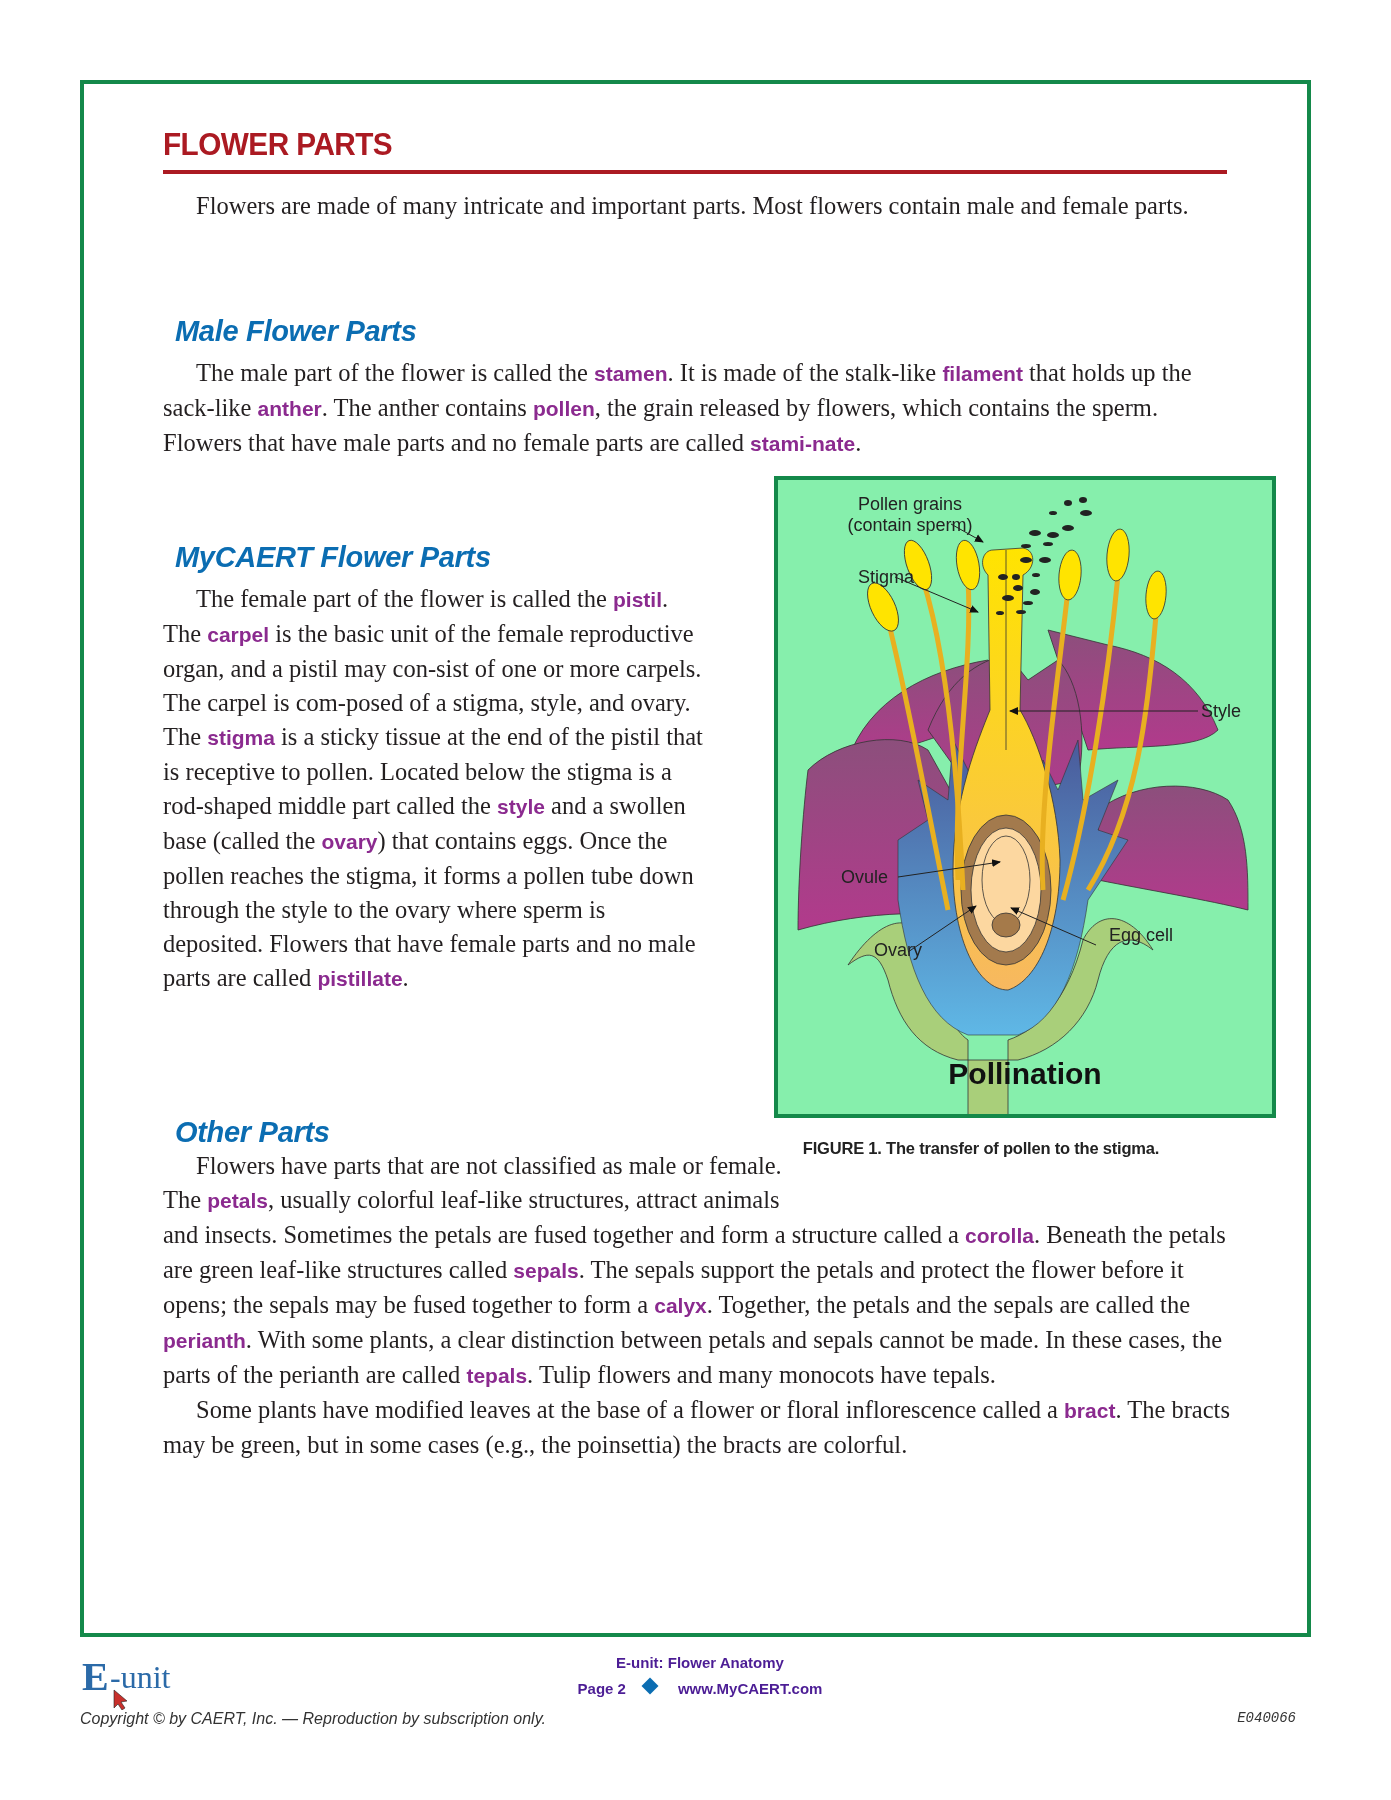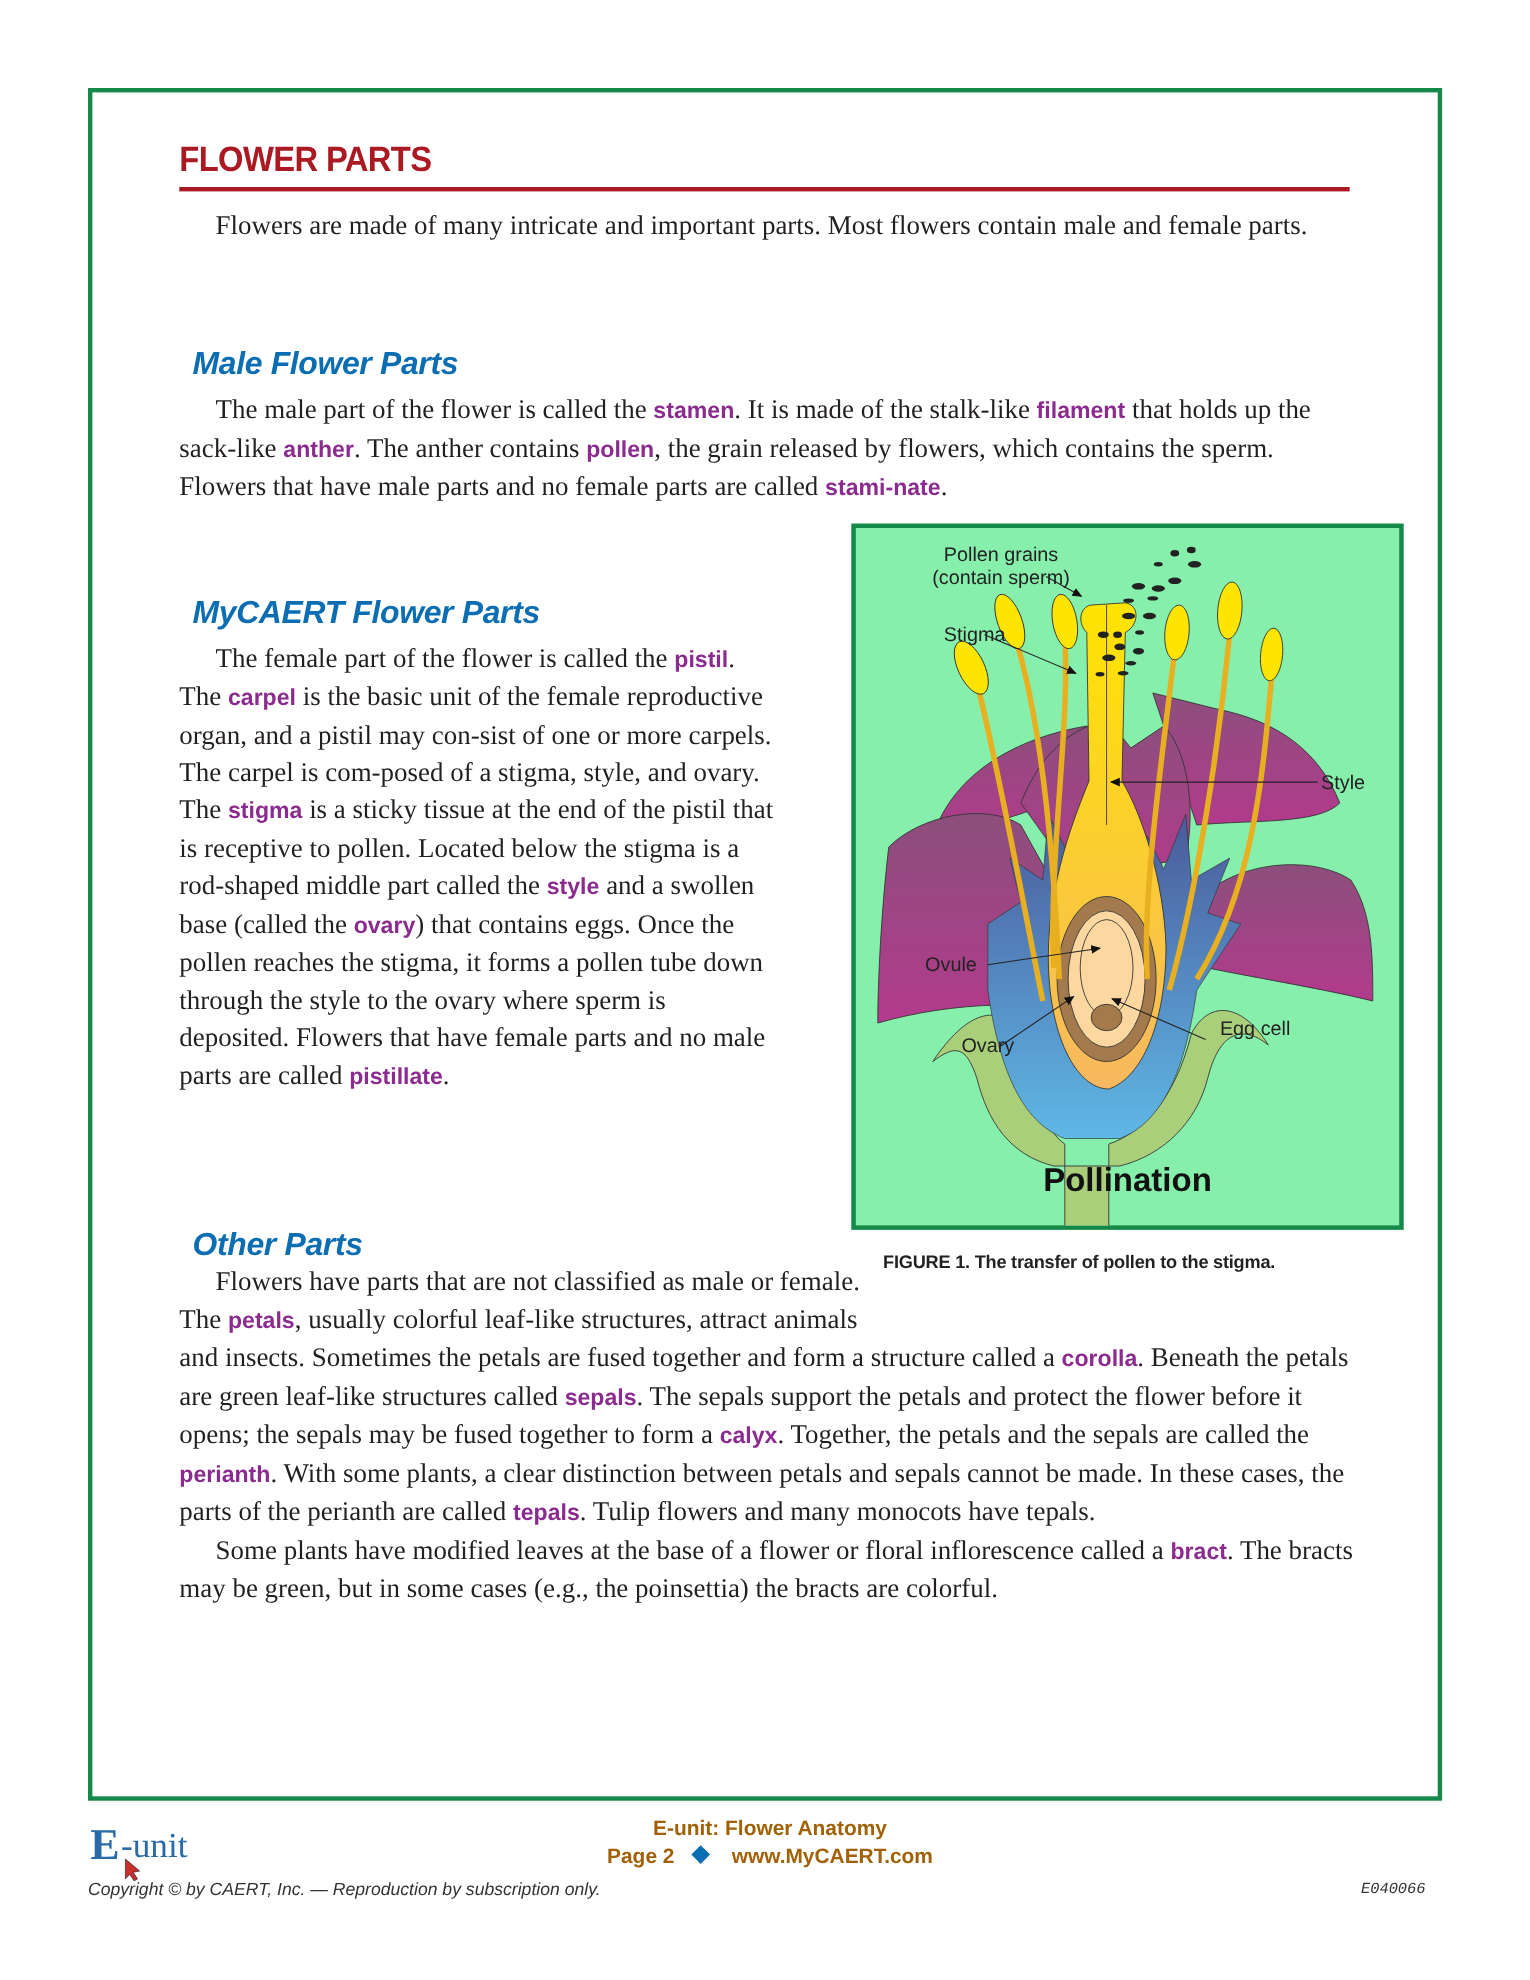--- a/index.html
+++ b/index.html
@@ -19,21 +19,21 @@
   .figbox { position:absolute; left:730px; top:476px; width:494px; height:634px;
             border:4px solid #14894a; box-sizing:content-box; background:#86efac;margin-left:44px; }
   .figbox svg { position:absolute; left:0; top:0; }
   .fig-title { position:absolute; left:0; right:0; top:577px; text-align:center; margin:0;
                font-family:"Liberation Sans", sans-serif; font-weight:bold; font-size:30px; color:#111; }
   .lbl { font-family:"Liberation Sans", sans-serif; font-size:18px; fill:#222; }
   .caption { position:absolute; left:730px; width:502px; top:1139px; text-align:center; margin:0;
              font-family:"Liberation Sans", sans-serif; font-weight:bold; font-size:16.5px; color:#222; letter-spacing:-0.2px; }
   .logo { position:absolute; left:80px; top:1650px; width:140px; height:60px; }
   .footer-center { position:absolute; left:470px; width:460px; top:1650px; text-align:center;
-                   font-family:"Liberation Sans", sans-serif; font-weight:bold; font-size:19px; color:#a16207; line-height:26px; }
+                   font-family:"Liberation Sans", sans-serif; font-weight:bold; font-size:15px; color:#4c1d95; line-height:26px; }
   .diamond { display:inline-block; width:12px; height:12px; background:#0b6db2; transform:rotate(45deg);
              margin:0 22px 0 18px; vertical-align:2px; }
   .copyright { position:absolute; left:80px; top:1710px; font-family:"Liberation Sans", sans-serif;
                font-style:italic; font-size:16px; color:#333; }
   .code { position:absolute; right:95px; top:1710px; font-family:Liberation Mono, monospace;
           font-style:italic; font-size:14px; color:#333; }
 </style>
 </head>
 <body>
 

